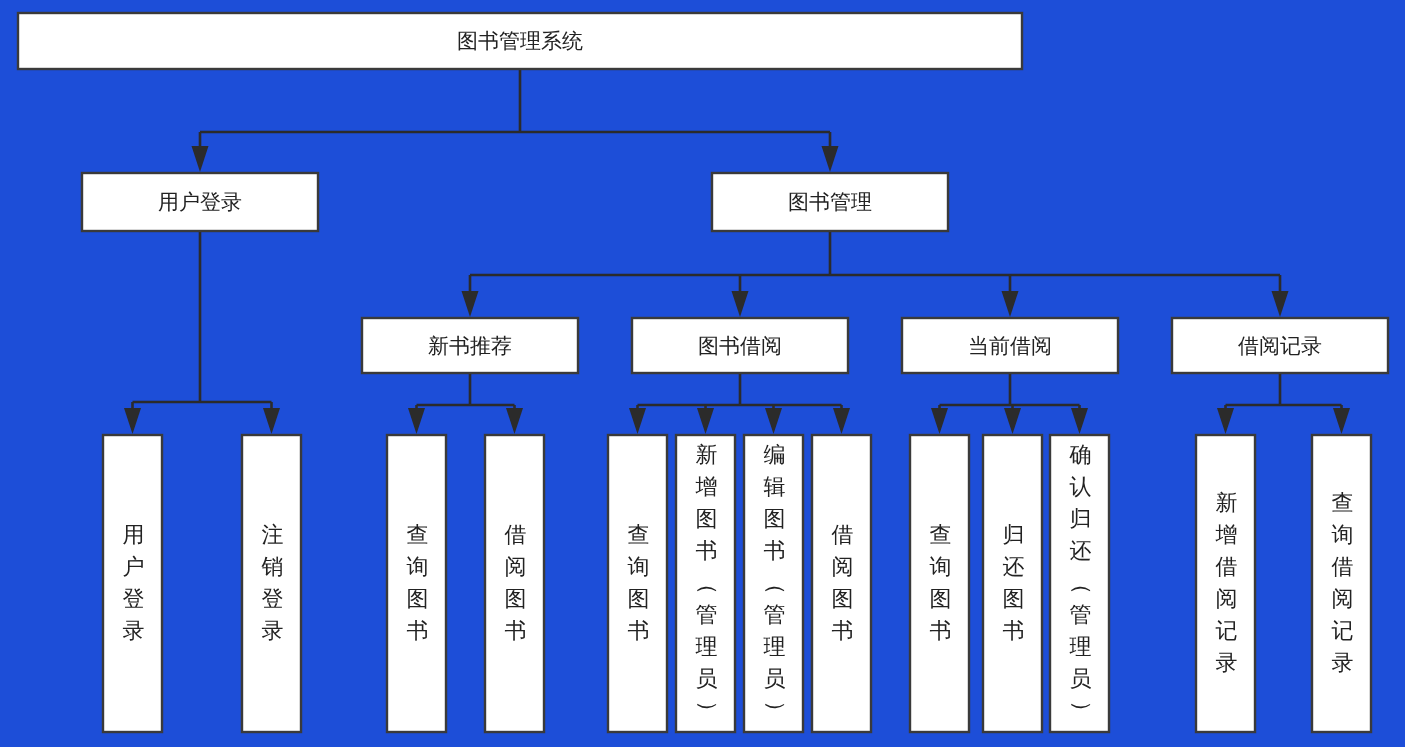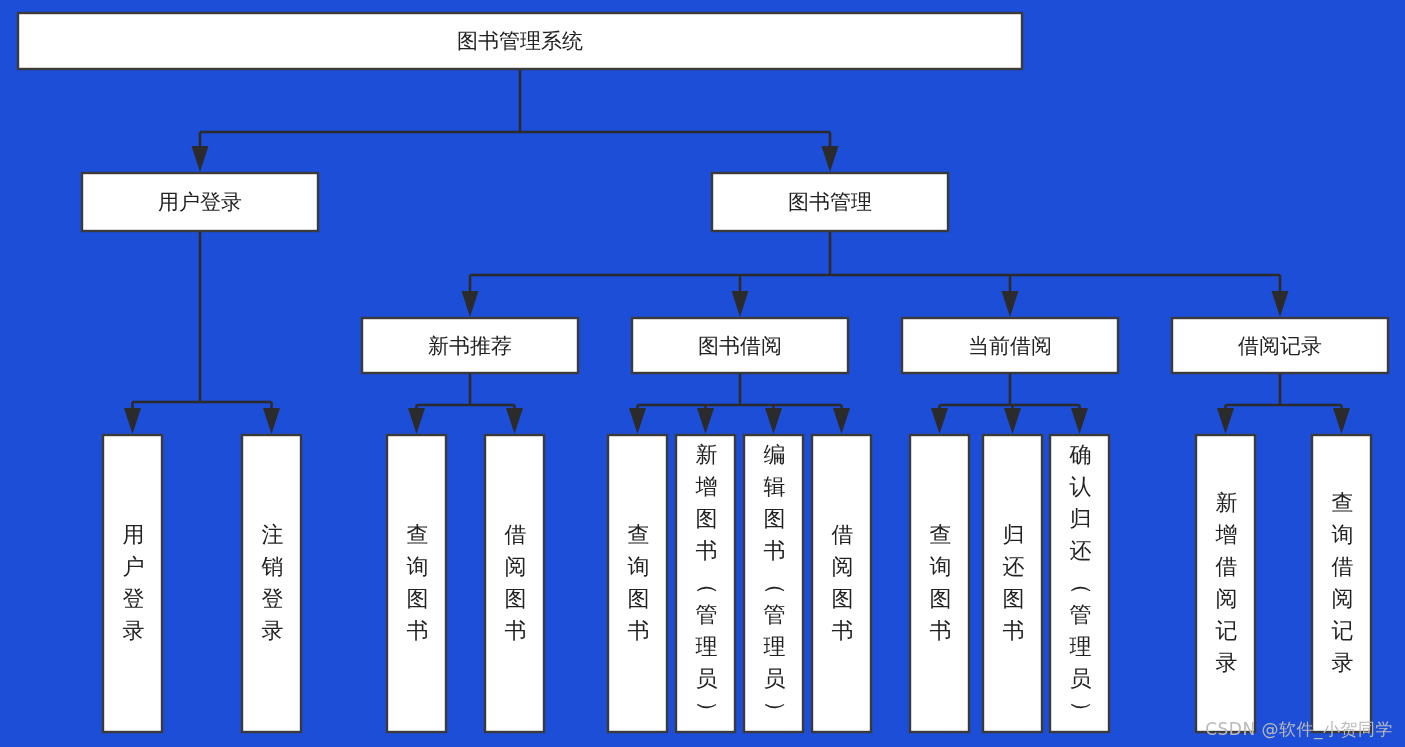--- a/index.html
+++ b/index.html
@@ -276,14 +276,13 @@
           <rect x="1312" y="435" width="59" height="297" class="node-box"></rect>
           <text x="1342.5" y="503.5" class="node-label-v">查</text>
           <text x="1342.5" y="535.5" class="node-label-v">询</text>
           <text x="1342.5" y="567.5" class="node-label-v">借</text>
           <text x="1342.5" y="599.5" class="node-label-v">阅</text>
           <text x="1342.5" y="631.5" class="node-label-v">记</text>
           <text x="1342.5" y="663.5" class="node-label-v">录</text>
         </g>
       </g>
   </svg>
-  <div class="watermark">CSDN @软件_小贺同学</div>
 </div>
 
 </body></html>

